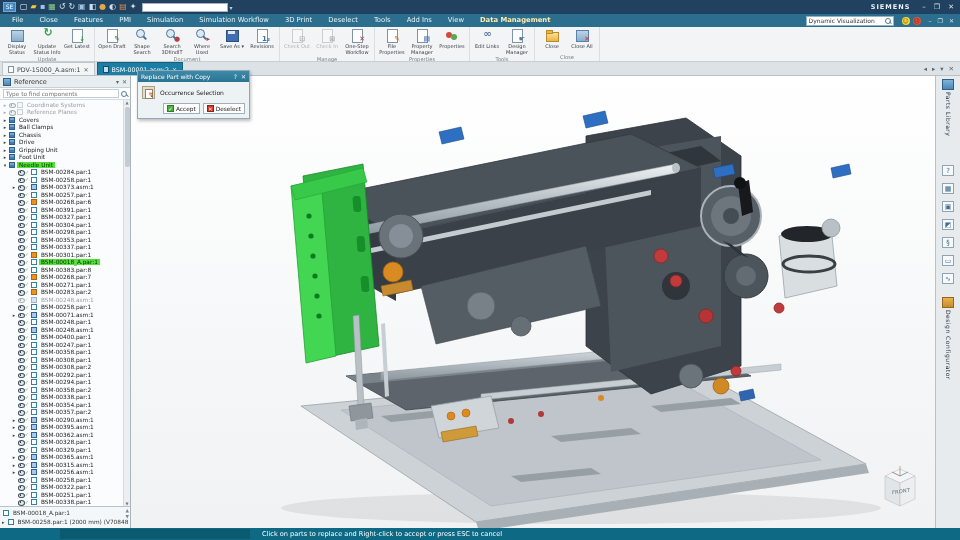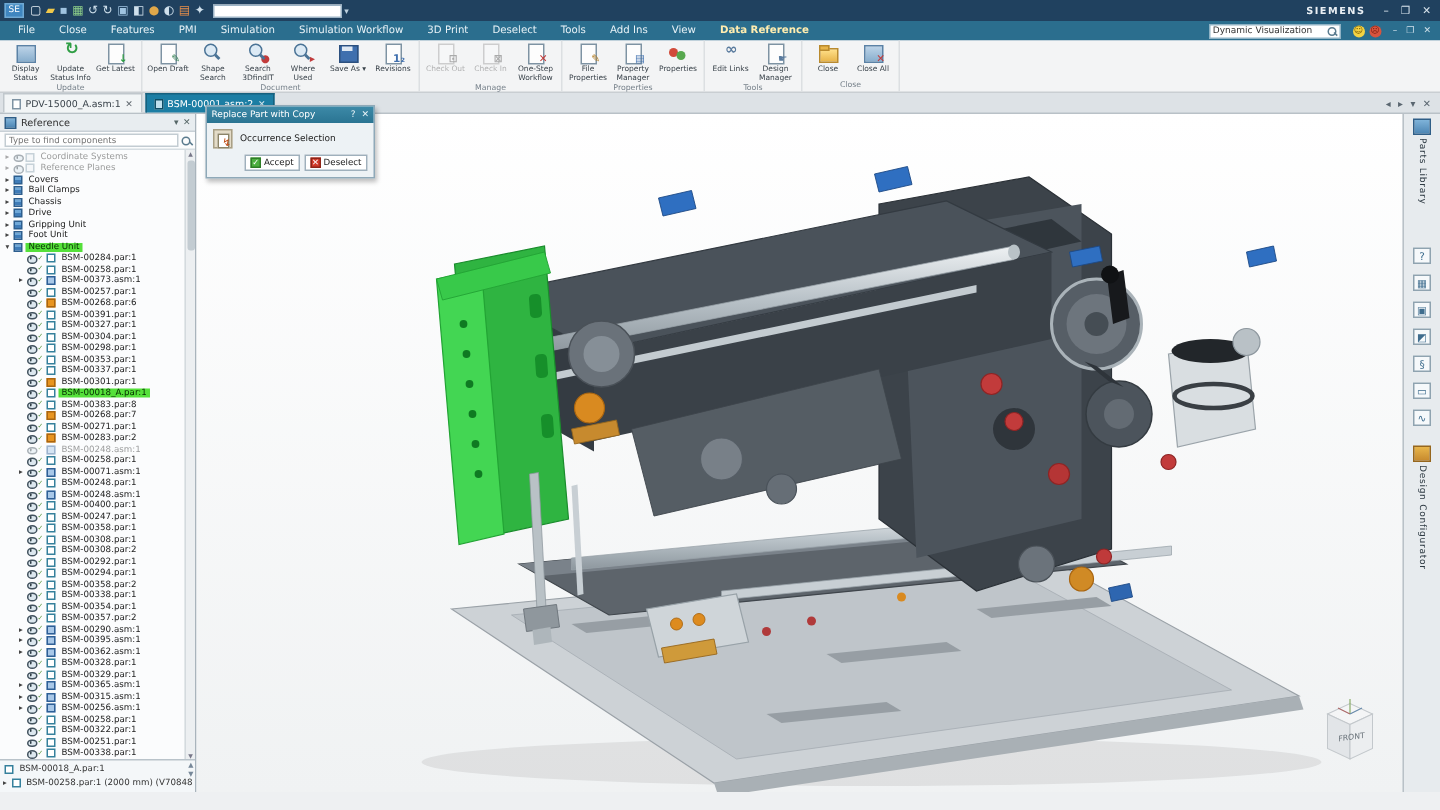--- a/index.html
+++ b/index.html
@@ -172,21 +172,21 @@
         <span class="mtab">Close</span>
         <span class="mtab">Features</span>
         <span class="mtab">PMI</span>
         <span class="mtab">Simulation</span>
         <span class="mtab">Simulation Workflow</span>
         <span class="mtab">3D Print</span>
         <span class="mtab">Deselect</span>
         <span class="mtab">Tools</span>
         <span class="mtab">Add Ins</span>
         <span class="mtab">View</span>
-        <span class="mtab active">Data Reference</span>
+        <span class="mtab active">Data Management</span>
       </div>
     <div class="vizbox">
       <span style="flex:1">Dynamic Visualization</span>
       <span class="mag"></span>
     </div>
     <div class="faces">
       <span class="face happy">☺</span>
       <span class="face sad">☹</span>
     </div>
     <div class="docwin">
@@ -993,14 +993,18 @@
         <span class="sic">§</span>
         <span class="sic">▭</span>
         <span class="sic">∿</span>
       </div>
     <div class="stab cfg">
       <span class="sico"></span>
       <span class="svtext">Design Configurator</span>
     </div>
   </div>
 
+  <div class="statusbar">
+    <div class="statusseg"></div>
+    <div class="statusmsg">Click on parts to replace and Right-click to accept or press ESC to cancel</div>
+  </div>
 
 </div>
 
 </body></html>

